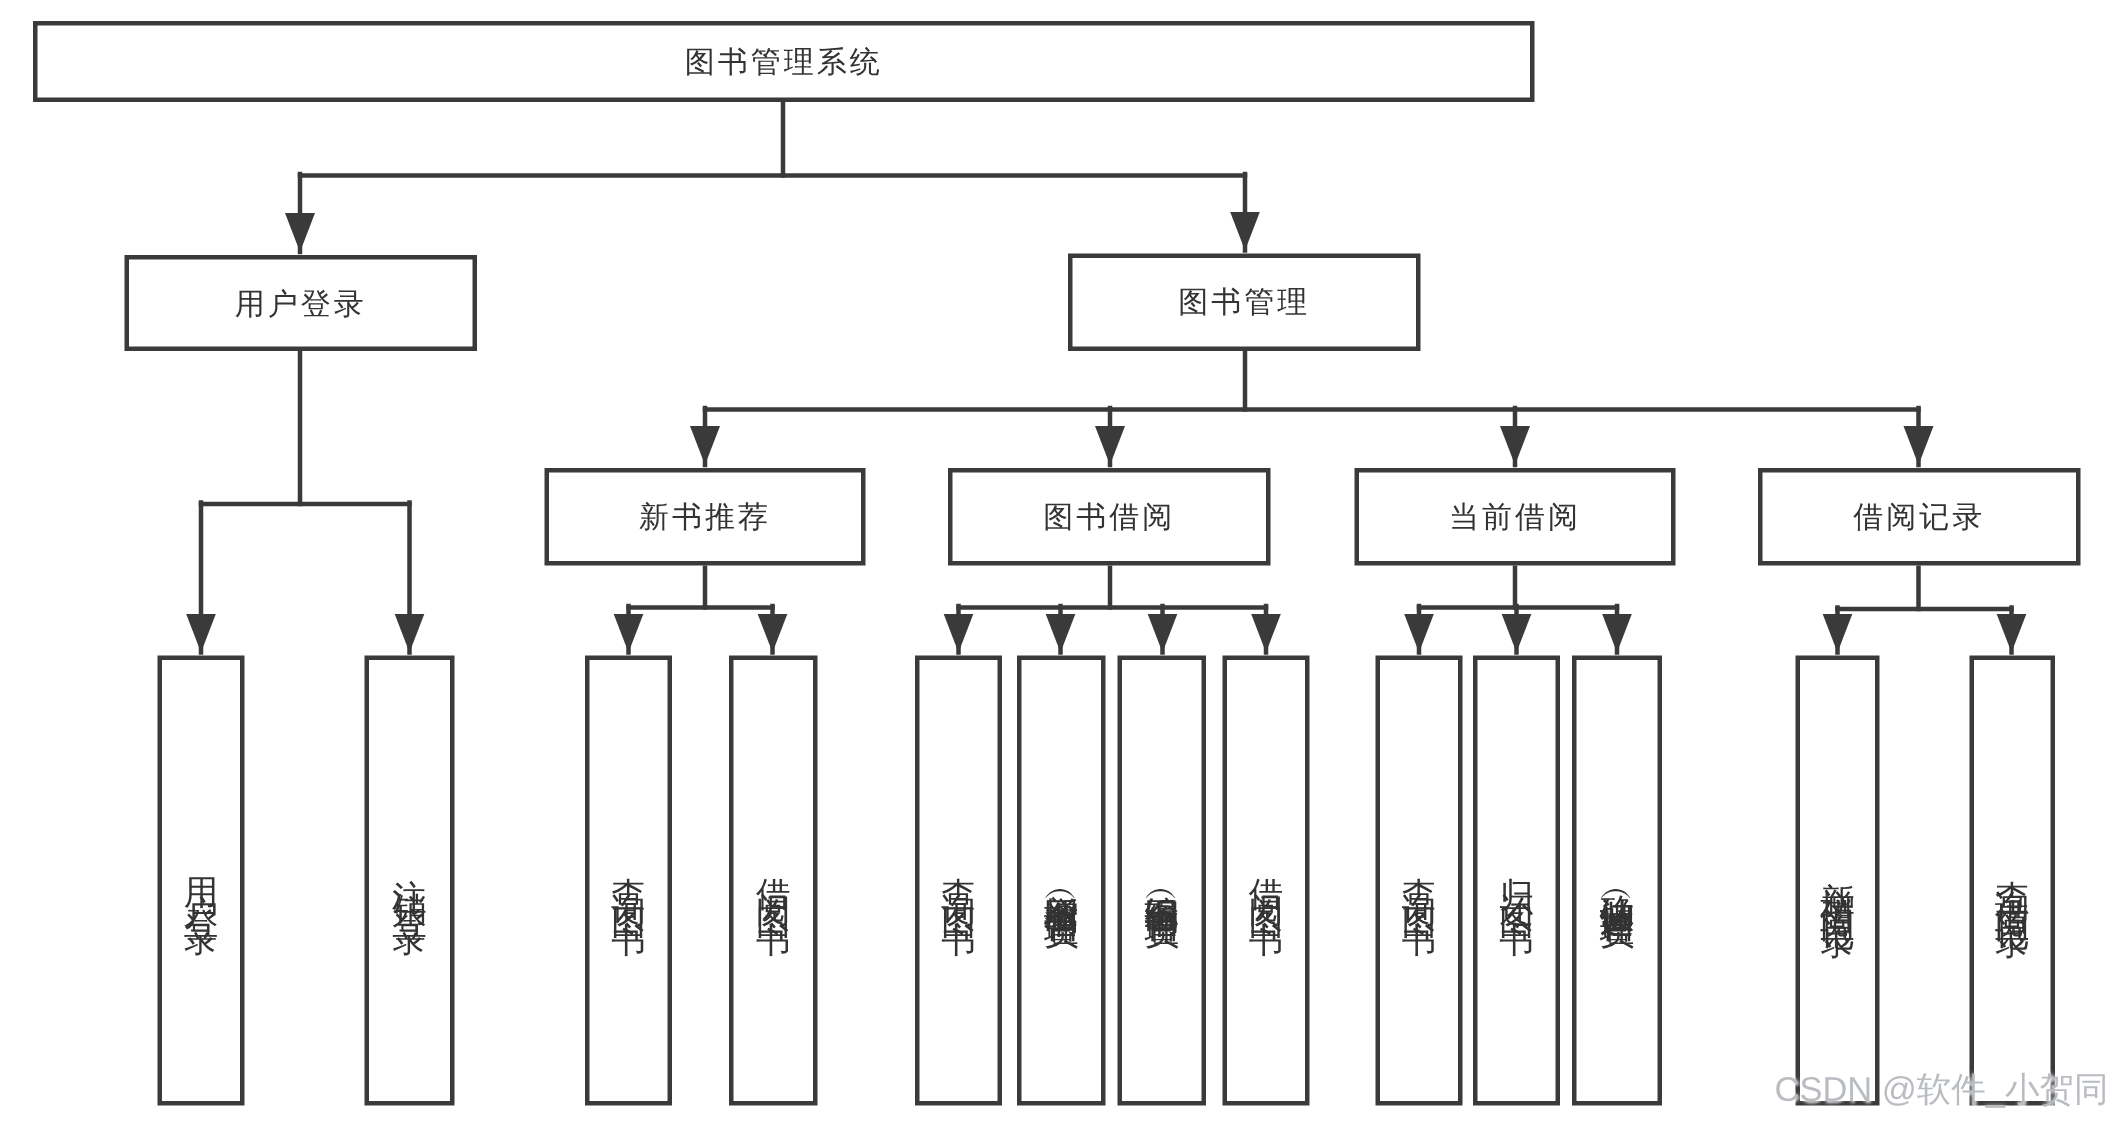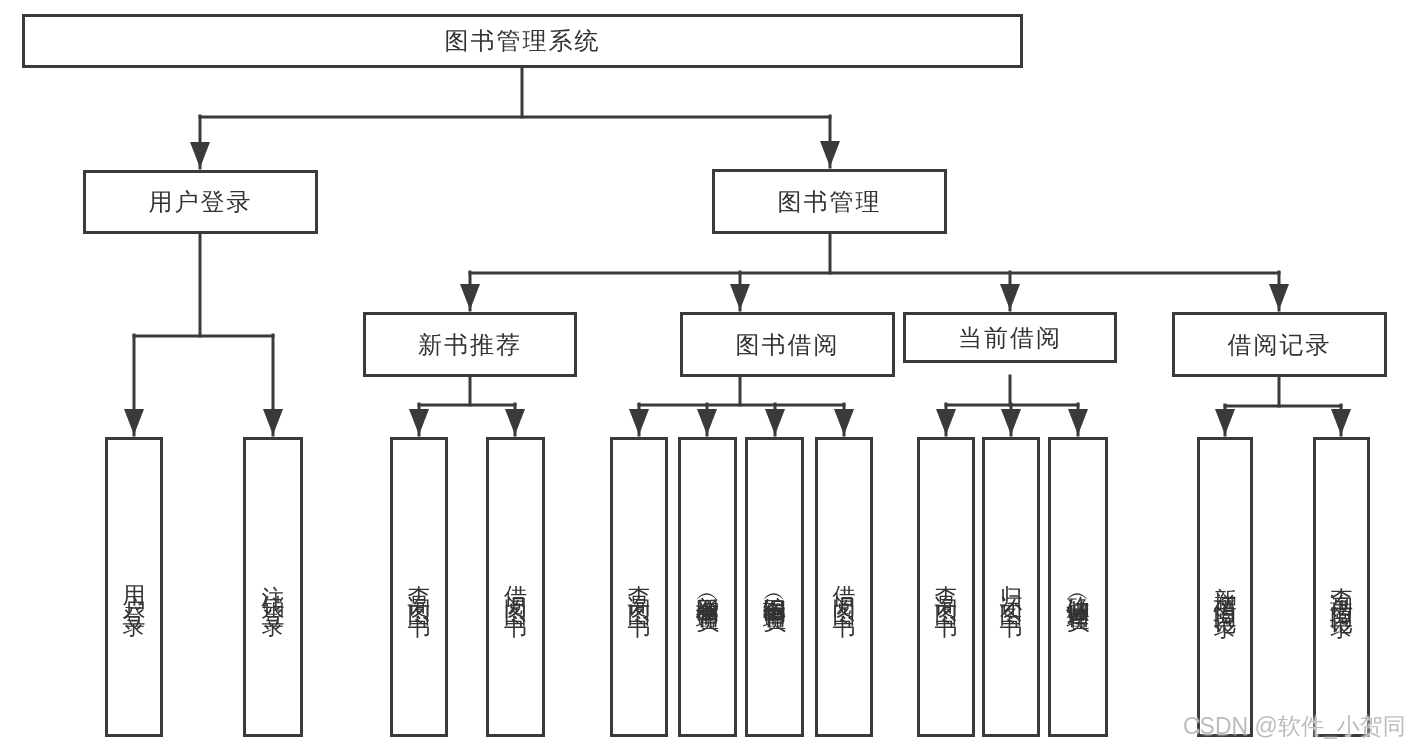--- a/index.html
+++ b/index.html
@@ -21,21 +21,21 @@
   svg.wires{position:absolute;left:0;top:0;z-index:1;}
   .wire{stroke:var(--line);stroke-width:3;fill:none;stroke-linecap:square;}
   .arrowhead{fill:var(--line);}
 
   .node{
     position:absolute;
     background:var(--box-bg);
     border:3px solid var(--line);
     display:flex;align-items:center;justify-content:center;
     z-index:2;
-    font-size:24px;
+    font-size:20px;
     letter-spacing:2px;
     white-space:nowrap;
   }
   .leaf{
     position:absolute;
     top:437px;height:300px;
     background:var(--box-bg);
     border:3px solid var(--line);
     display:flex;align-items:center;justify-content:center;
     z-index:2;
@@ -121,24 +121,24 @@
   <div class="node" style="left:83px;top:170px;width:235px;height:64px;">
     <span>用户登录</span>
   </div>
   <div class="node" style="left:363px;top:312px;width:214px;height:65px;">
     <span>新书推荐</span>
   </div>
 
   <div class="node" style="left:712px;top:169px;width:235px;height:65px;">
     <span>图书管理</span>
   </div>
-  <div class="node" style="left:632px;top:312px;width:215px;height:65px;margin-left:48px;">
+  <div class="node" style="left:632px;top:312px;width:215px;height:65px;">
     <span>图书借阅</span>
   </div>
-  <div class="node" style="left:903px;top:312px;width:214px;height:51px;">
+  <div class="node" style="left:903px;top:312px;width:214px;height:65px;">
     <span>当前借阅</span>
   </div>
   <div class="node" style="left:1172px;top:312px;width:215px;height:65px;">
     <span>借阅记录</span>
   </div>
 
   <div class="leaf" style="left:105px;width:58px;">
     <span class="vlabel s4">用户登录</span>
   </div>
   <div class="leaf" style="left:243px;width:60px;">

